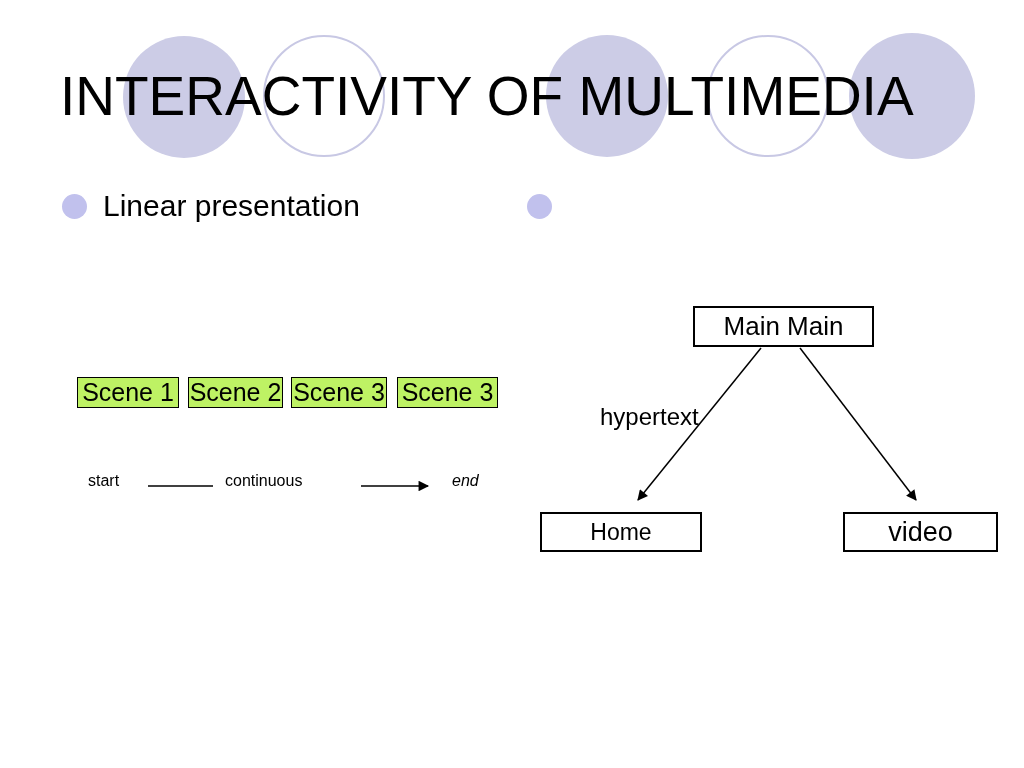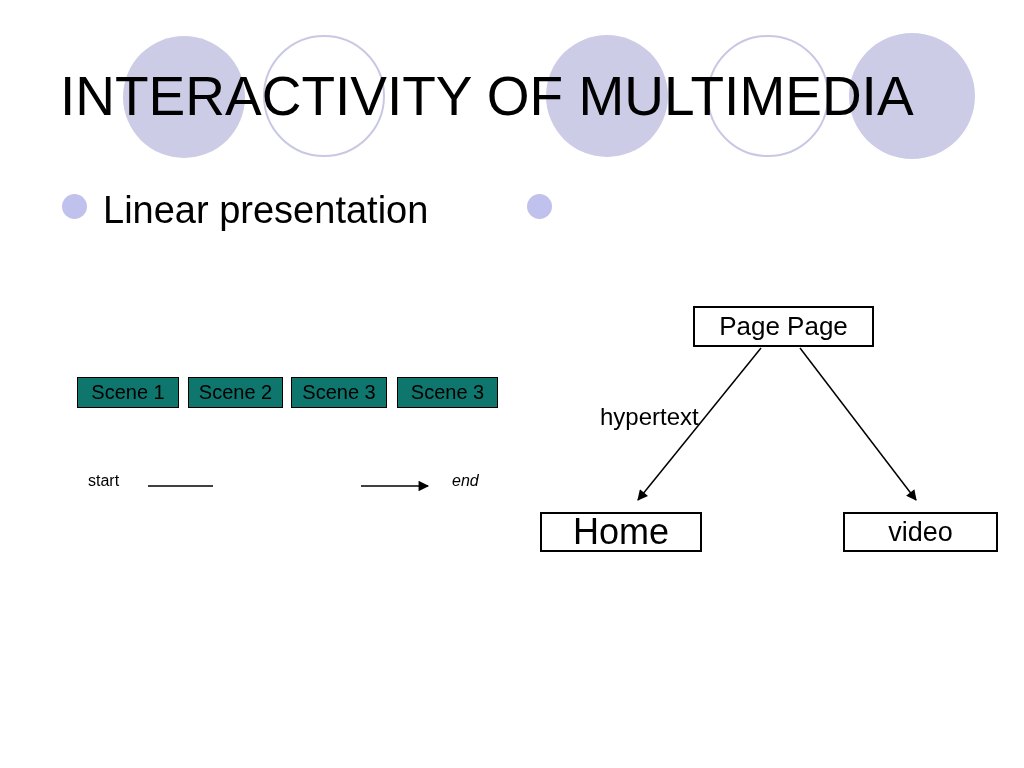--- a/index.html
+++ b/index.html
@@ -19,42 +19,42 @@
   .c2{left:263px;top:35px;width:122px;height:122px;}
   .c3{left:546px;top:35px;width:122px;height:122px;}
   .c4{left:707px;top:35px;width:122px;height:122px;}
   .c5{left:849px;top:33px;width:126px;height:126px;}
 
   .title{position:absolute;left:60px;top:64px;font-size:55px;letter-spacing:0;white-space:nowrap;z-index:2;}
 
   .bullet-dot{position:absolute;width:25px;height:25px;border-radius:50%;background:var(--bullet);}
   .bd-left{left:62px;top:194px;}
   .bd-right{left:527px;top:194px;}
-  .bullet-label{position:absolute;font-size:38px;white-space:nowrap;}
+  .bullet-label{position:absolute;font-size:30px;white-space:nowrap;}
   .bl-left{left:103px;top:189px;}
   .bl-right{left:568px;top:189px;}
 
   
-  .scene-box{position:absolute;top:377px;height:31px;border:1.5px solid #000;background:#0f766e;
-             display:flex;align-items:center;justify-content:center;font-size:20px;}
+  .scene-box{position:absolute;top:377px;height:31px;border:1.5px solid #000;background:#bef264;
+             display:flex;align-items:center;justify-content:center;font-size:25px;}
   .s1{left:77px;width:102px;}
   .s2{left:188px;width:95px;text-align:center;}
   .s3{left:291px;width:96px;}
   .s4{left:397px;width:101px;}
 
   .flow-label{position:absolute;top:472px;font-size:16px;white-space:nowrap;}
   .fl-start{left:88px;}
   .fl-mid{left:225px;}
   .fl-end{left:452px;font-style:italic;}
 
   
   .node{position:absolute;border:2px solid #000;background:#fff;
         display:flex;align-items:center;justify-content:center;}
   .node-main{left:693px;top:306px;width:181px;height:41px;font-size:26px;}
-  .node-home{left:540px;top:512px;width:162px;height:40px;font-size:36px;}
+  .node-home{left:540px;top:512px;width:162px;height:40px;font-size:23px;}
   .node-video{left:830px;top:512px;width:155px;height:40px;font-size:27px;margin-left:13px;}
 
   .edge-label{position:absolute;top:403px;font-size:24px;white-space:nowrap;}
   .el-left{left:600px;}
   .el-right{left:862px;}
 
   svg.connectors{position:absolute;left:0;top:0;width:1024px;height:768px;pointer-events:none;}
 </style>
 </head>
 <body>
@@ -73,23 +73,24 @@
   <div class="bullet-label bl-left">Linear presentation</div>
 
   <div class="bullet-dot bd-right"></div>
 
   <div class="scene-box s1">Scene 1</div>
   <div class="scene-box s2">Scene 2</div>
   <div class="scene-box s3">Scene 3</div>
   <div class="scene-box s4">Scene 3</div>
 
   <div class="flow-label fl-start">start</div>
+  <div class="flow-label fl-mid">continuous</div>
   <div class="flow-label fl-end">end</div>
 
-  <div class="node node-main">Page Page</div>
+  <div class="node node-main">Main Main</div>
   <div class="edge-label el-left">hypertext</div>
   <div class="node node-home">Home</div>
   <div class="node node-video">video</div>
 
   <svg class="connectors" viewBox="0 0 1024 768" xmlns="http://www.w3.org/2000/svg">
     <defs>
       <marker id="ah" viewBox="0 0 10 10" refX="9" refY="5" markerWidth="9" markerHeight="7" orient="auto-start-reverse">
         <path d="M0,0 L10,5 L0,10 z" fill="#000"></path>
       </marker>
     </defs>

